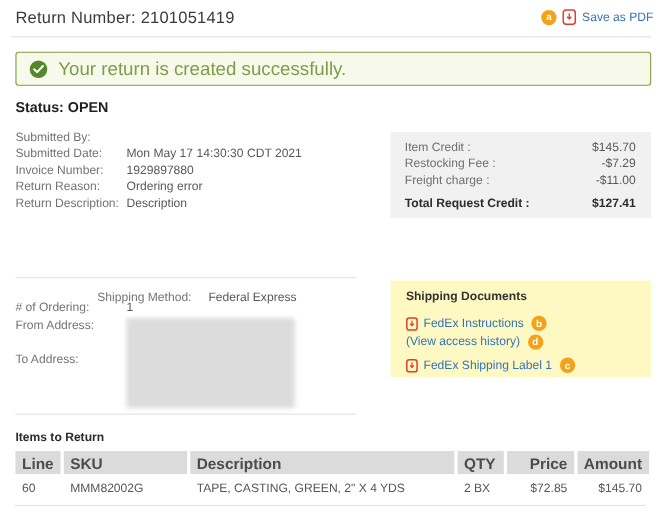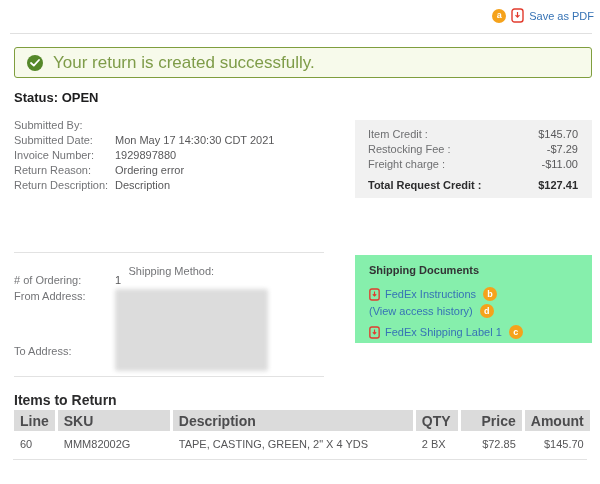--- a/index.html
+++ b/index.html
@@ -45,43 +45,44 @@
   .crow.total .ck, .crow.total .cv { color:#2c2c2d; }
 
   
   .divider { position:absolute; height:1px; background:#e2e2e2; }
   .ship-row { position:absolute; left:14px; width:330px; }
   .blurblock { position:absolute; left:115px; top:289px; width:153px; height:82px;
                background:#dcdcdc; filter:blur(2px); border-radius:2px; }
 
   
   .docsbox { position:absolute; left:355px; top:255px; width:237px; height:88px;
-             background:#86efac; padding:8px 14px 0 14px; font-size:11px; }
+             background:#fef9c3; padding:8px 14px 0 14px; font-size:11px; }
   .docs-title { font-weight:700; color:#333335; line-height:14px; }
   .doclink { display:flex; align-items:center; gap:5px; }
   .doclink .abadge { margin-left:2px; }
   .lnk1 { margin-top:3px; }
   .lnk2 { margin-top:10px; }
   .lnk3 { margin-top:7px; }
 
   
-  .items-title { position:absolute; left:14px; top:392px; font-size:14px; font-weight:700; color:#2c2c2d;text-align:right; }
+  .items-title { position:absolute; left:14px; top:392px; font-size:11px; font-weight:700; color:#2c2c2d;text-align:right; }
   .items-table { position:absolute; left:11px; top:410px; border-collapse:separate; border-spacing:3px 0; table-layout:fixed; }
   .items-table th { background:#dbdbdb; color:#4c4c4e; font-size:14px; font-weight:700;
                     text-align:left; padding:3px 6px 2px 6px; }
   .items-table td { font-size:11px; color:#565658; padding:7px 6px 4px 6px; text-align:left; }
   .items-table .num { text-align:right; }
   .w-line{width:30px;} .w-sku{width:112px;} .w-desc{width:240px;}
   .w-qty{width:42px;} .w-price{width:61px;} .w-amt{width:62px;}
 </style>
 </head>
 <body>
 
 <div class="page">
 
+  <div class="hdr-title">Return Number: 2101051419</div>
   <div class="hdr-right">
     <span class="abadge">a</span>
     <span class="pdficon">
       <svg width="13" height="15" viewBox="0 0 13 15">
         <rect x="1" y="1" width="11" height="13" rx="2.5" fill="none" stroke="#e23b2e" stroke-width="1.4"></rect>
         <path d="M6.5 4 v5 M4.5 7.2 L6.5 9.2 L8.5 7.2" fill="none" stroke="#e23b2e" stroke-width="1.2"></path>
       </svg>
     </span>
     <a class="link">Save as PDF</a>
   </div>
@@ -137,29 +138,30 @@
     <div class="crow total">
       <span class="ck">Total Request Credit :</span>
       <span class="cv">$127.41</span>
     </div>
   </div>
 
   <div class="divider" style="left:14px; top:252px; width:310px;"></div>
 
   <div class="ship-row kv" style="top:264px;justify-content:center;">
     <span class="k">Shipping Method:</span>
+    <span class="v">Federal Express</span>
   </div>
   <div class="ship-row kv" style="top:273px;">
     <span class="k"># of Ordering:</span>
     <span class="v">1</span>
   </div>
   <div class="ship-row kv" style="top:289px;">
     <span class="k">From Address:</span>
   </div>
-  <div class="ship-row kv" style="top:320px;margin-top:24px;">
+  <div class="ship-row kv" style="top:320px;">
     <span class="k">To Address:</span>
   </div>
   <div class="blurblock"></div>
 
   <div class="divider" style="left:14px; top:376px; width:310px;"></div>
 
   <div class="docsbox">
     <div class="docs-title">Shipping Documents</div>
     <div class="doclink lnk2">
       <span class="pdficon">

